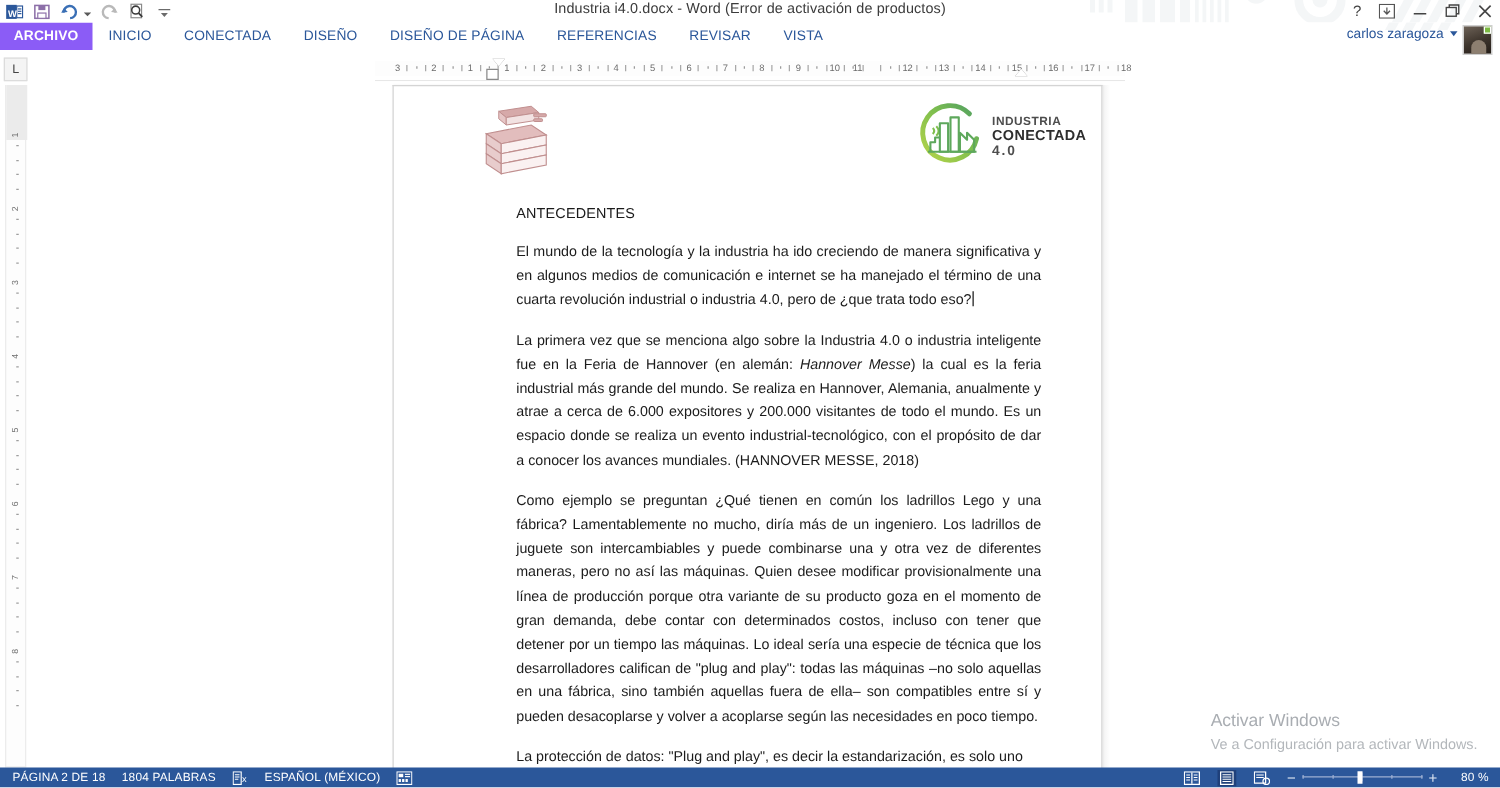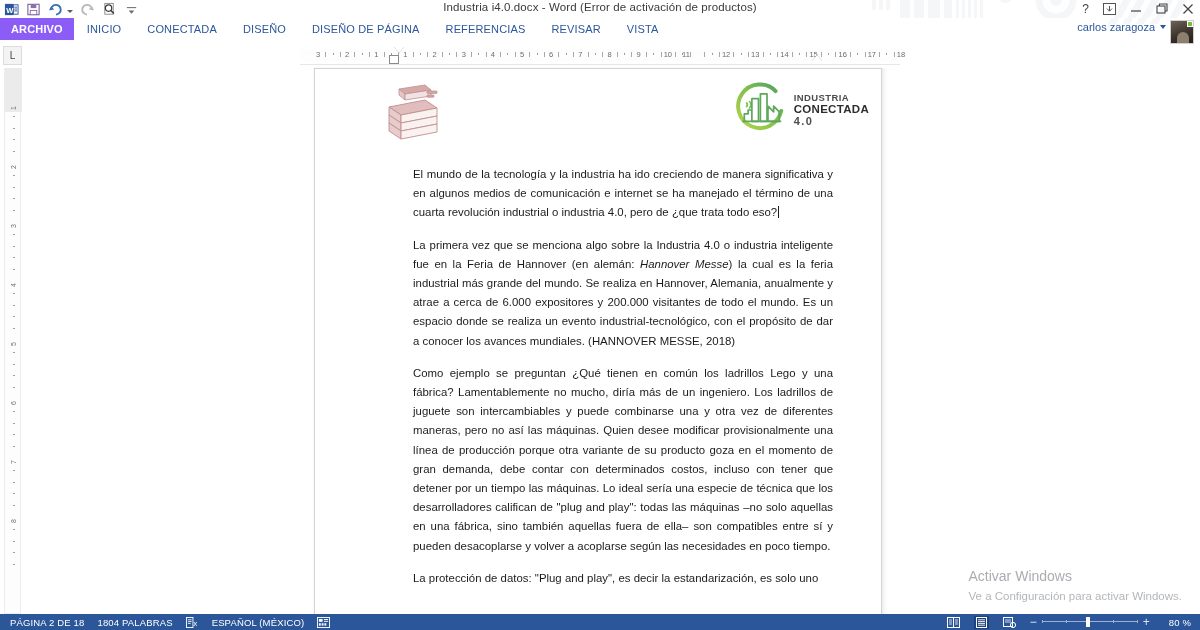--- a/index.html
+++ b/index.html
@@ -509,20 +509,21 @@
           </svg>
           <div class="ic40-text">
             <div class="ic40-l1">INDUSTRIA</div>
             <div class="ic40-l2">CONECTADA</div>
             <div class="ic40-l3">4.0</div>
           </div>
         </div>
       </div>
 
       <div class="doc-body">
+        <div class="doc-h">ANTECEDENTES</div>
 
         <p class="doc-p"><span>El mundo de la tecnología y la industria ha ido creciendo de manera significativa y en algunos medios de comunicación e internet se ha manejado el término de una cuarta revolución industrial o industria 4.0, pero de ¿que trata todo eso?</span><span class="caret"></span></p>
 
         <p class="doc-p"><span>La primera vez que se menciona algo sobre la Industria 4.0 o industria inteligente fue en la Feria de Hannover (en alemán: </span><i>Hannover Messe</i><span>) la cual es la feria industrial más grande del mundo. Se realiza en Hannover, Alemania, anualmente y atrae a cerca de 6.000 expositores y 200.000 visitantes de todo el mundo. Es un espacio donde se realiza un evento industrial-tecnológico, con el propósito de dar a conocer los avances mundiales. (HANNOVER MESSE, 2018)</span></p>
 
         <p class="doc-p">Como ejemplo  se preguntan ¿Qué tienen en común los ladrillos Lego y una fábrica? Lamentablemente no mucho, diría más de un ingeniero. Los ladrillos de juguete son intercambiables y puede combinarse una y otra vez de diferentes maneras, pero no así las máquinas. Quien desee modificar provisionalmente una línea de producción porque otra variante de su producto goza en el momento de gran demanda, debe contar con determinados costos, incluso con tener que detener por un tiempo las máquinas. Lo ideal sería una especie de técnica que los desarrolladores califican de "plug and play": todas las máquinas –no solo aquellas en una fábrica, sino también aquellas fuera de ella– son compatibles entre sí y pueden desacoplarse y volver a acoplarse según las necesidades en poco tiempo.</p>
 
         <p class="doc-p">La protección de datos: "Plug and play", es decir la estandarización, es solo uno</p>
       </div>
     </div>

